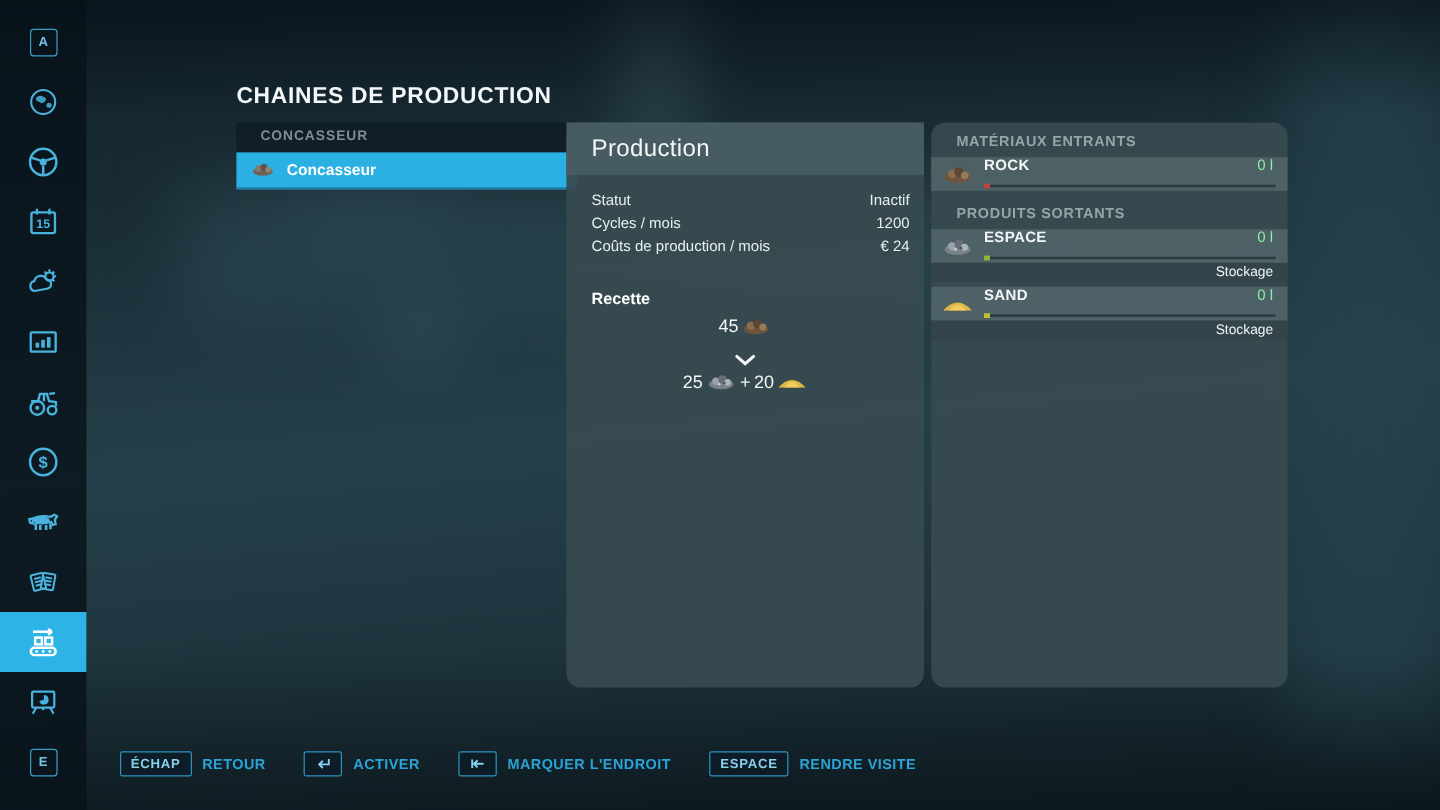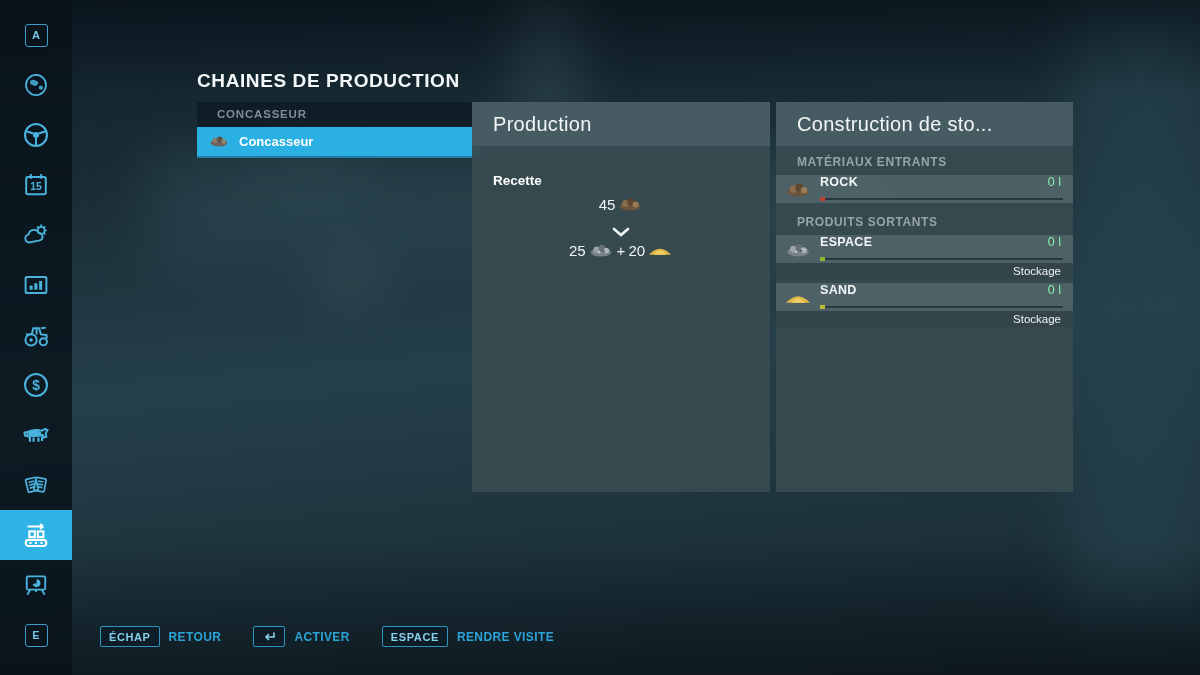--- a/index.html
+++ b/index.html
@@ -37,21 +37,21 @@
 
   
   .prod-list { position:absolute; left:197px; top:102px; width:284px; z-index:5; }
   .prod-list .list-head { height:25px; line-height:25px; background:rgba(12,23,31,.62);
     color:#7f8d96; font-size:11.5px; font-weight:bold; letter-spacing:.8px; padding-left:20px; }
   .prod-list .list-item { height:31px; background:#2bb0e3; display:flex; align-items:center;
     gap:9px; padding-left:11px; color:#ffffff; font-size:13px; font-weight:bold;
     border-bottom:2px solid rgba(10,30,40,.35); }
 
   
-  .panel { position:absolute; top:102px; height:390px; background:rgba(55,74,80,.94); z-index:5; }
+  .panel { position:absolute; top:102px; height:471px; background:rgba(55,74,80,.94); z-index:5;border-radius:12px; }
   .panel-head { height:44px; background:rgba(73,93,99,.95); display:flex; align-items:center;
     padding-left:21px; font-size:20px; font-weight:500; color:#f2f6f6; letter-spacing:.3px; }
 
   
   .panel.production { left:472px; width:298px; }
   .stats { margin-top:11px; }
   .stat-row { display:flex; justify-content:space-between; align-items:center;
     height:19px; padding:0 12px 0 21px; font-size:12.5px; color:#e9efef; }
   .recipe-label { margin:27px 0 0 21px; font-size:13.5px; font-weight:bold; color:#ffffff; }
   .recipe { text-align:center; margin-top:8px; font-size:15px; color:#f2f6f6; }
@@ -244,20 +244,34 @@
         <circle cx="17" cy="8" r="2.6" fill="#93836f"></circle>
       </svg>
     </span>
     <span>Concasseur</span>
   </div>
 </div>
 
 <div class="panel production">
   <div class="panel-head">Production</div>
 
+  <div class="stats">
+    <div class="stat-row">
+      <span>Statut</span>
+      <span>Inactif</span>
+    </div>
+    <div class="stat-row">
+      <span>Cycles / mois</span>
+      <span>1200</span>
+    </div>
+    <div class="stat-row">
+      <span>Coûts de production / mois</span>
+      <span>€ 24</span>
+    </div>
+  </div>
 
   <div class="recipe-label">Recette</div>
 
   <div class="recipe">
     <div class="r-line">
       <span class="num">45</span>
       <span class="mat-icon">
         <svg width="26" height="15" viewBox="0 0 24 14">
           <ellipse cx="12" cy="9.5" rx="9.5" ry="4" fill="#6d543c"></ellipse>
           <circle cx="8" cy="7" r="3.2" fill="#8a6d4e"></circle>
@@ -289,21 +303,20 @@
         <svg width="26" height="15" viewBox="0 0 24 14">
           <path d="M1.5 12 Q12 .5 22.5 12 Z" fill="#dfb747"></path>
           <path d="M6 12 Q12 4 18 12 Z" fill="#efcd63"></path>
         </svg>
       </span>
     </div>
   </div>
 </div>
 
 <div class="panel storage">
-  <div class="panel-head">Construction de sto...</div>
 
   <div class="sec-head">MATÉRIAUX ENTRANTS</div>
 
   <div class="res-row">
     <span class="mat-icon">
       <svg width="28" height="16" viewBox="0 0 24 14">
         <ellipse cx="12" cy="9.5" rx="9.5" ry="4" fill="#6d543c"></ellipse>
         <circle cx="8" cy="7" r="3.2" fill="#8a6d4e"></circle>
         <circle cx="13" cy="5.6" r="3.4" fill="#5e4732"></circle>
         <circle cx="17.3" cy="8" r="2.8" fill="#977a56"></circle>
@@ -361,18 +374,26 @@
 
   <div class="hint">
     <span class="kbadge">
       <svg width="14" height="11" viewBox="0 0 14 11" fill="none" stroke="#86d0ec" stroke-width="1.6">
         <path d="M12 1.5 v4.5 H4 m3 -3 L4 6 l3 3"></path>
       </svg>
     </span>
     <span class="hlabel">ACTIVER</span>
   </div>
 
+  <div class="hint">
+    <span class="kbadge">
+      <svg width="14" height="11" viewBox="0 0 14 11" fill="none" stroke="#86d0ec" stroke-width="1.6">
+        <path d="M2.5 2 v7 M12 5.5 H4 m3 -3 L4 5.5 l3 3"></path>
+      </svg>
+    </span>
+    <span class="hlabel">MARQUER L'ENDROIT</span>
+  </div>
 
   <div class="hint">
     <span class="kbadge">ESPACE</span>
     <span class="hlabel">RENDRE VISITE</span>
   </div>
 </div>
 
 </body></html>

